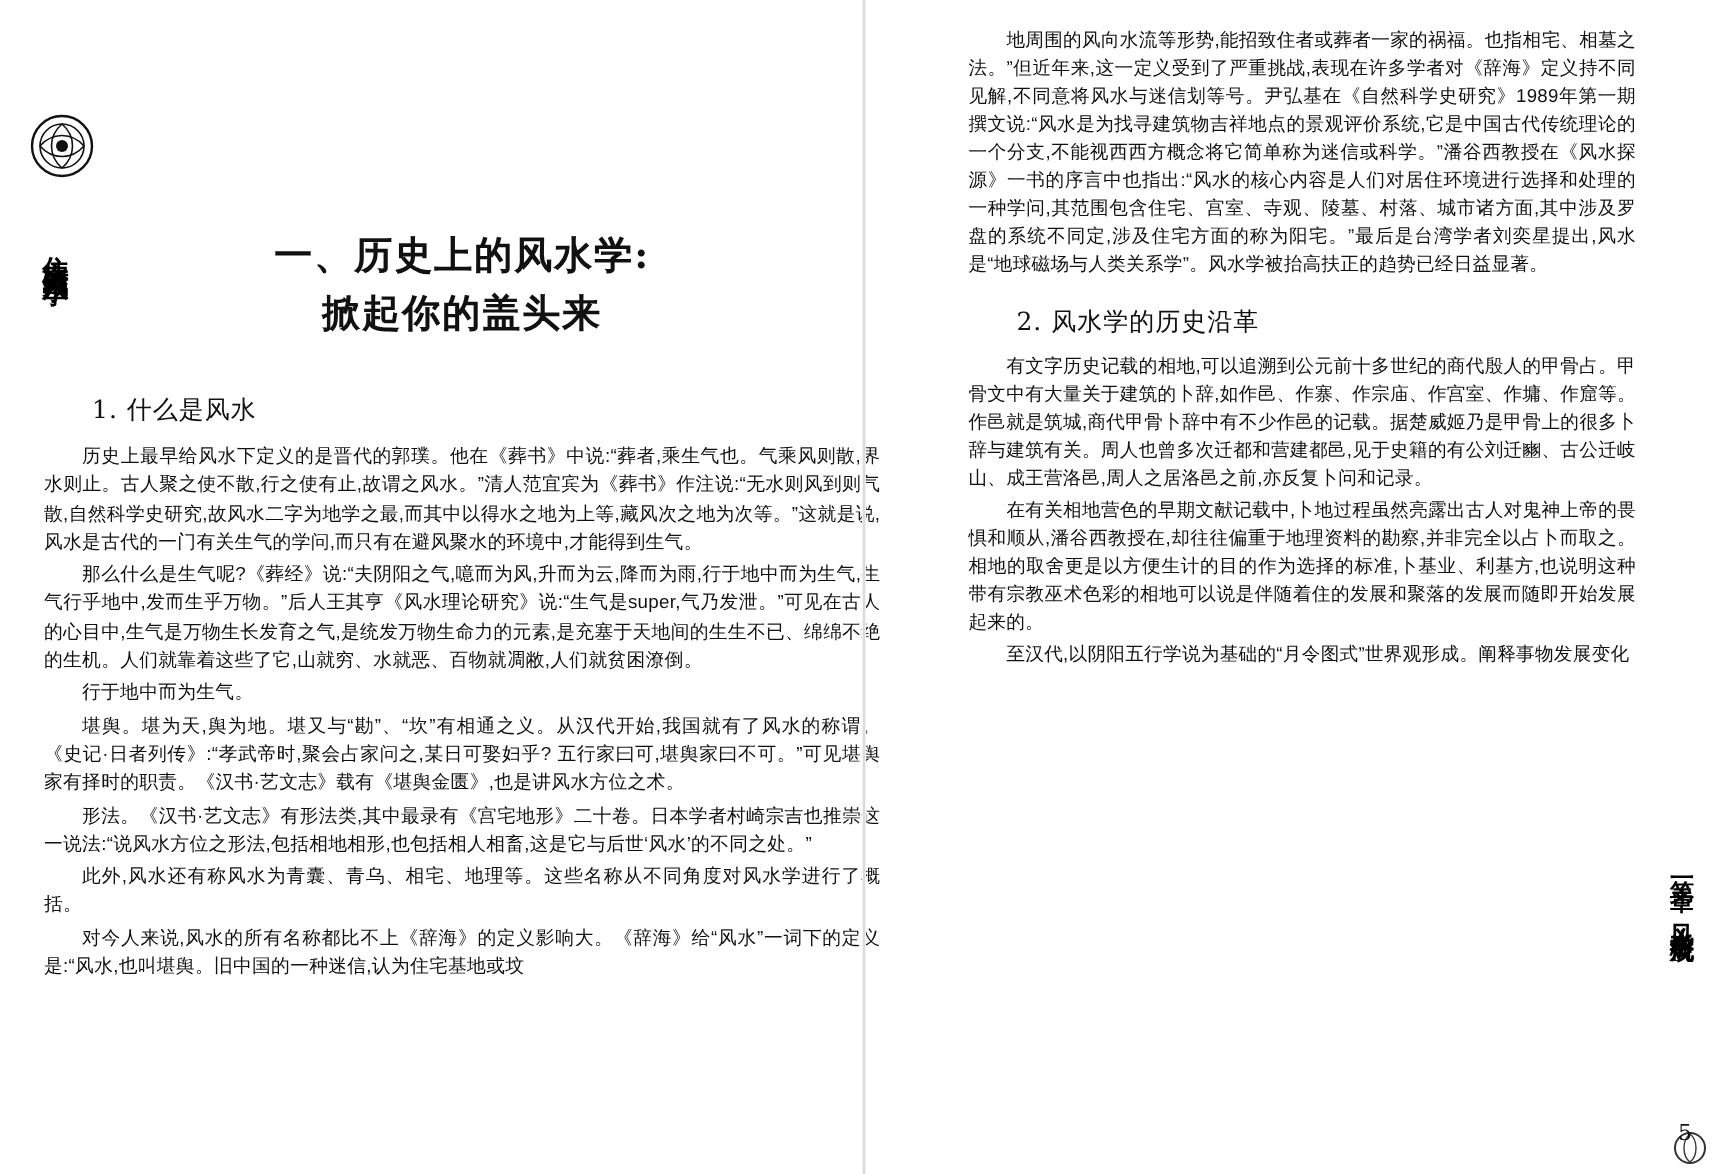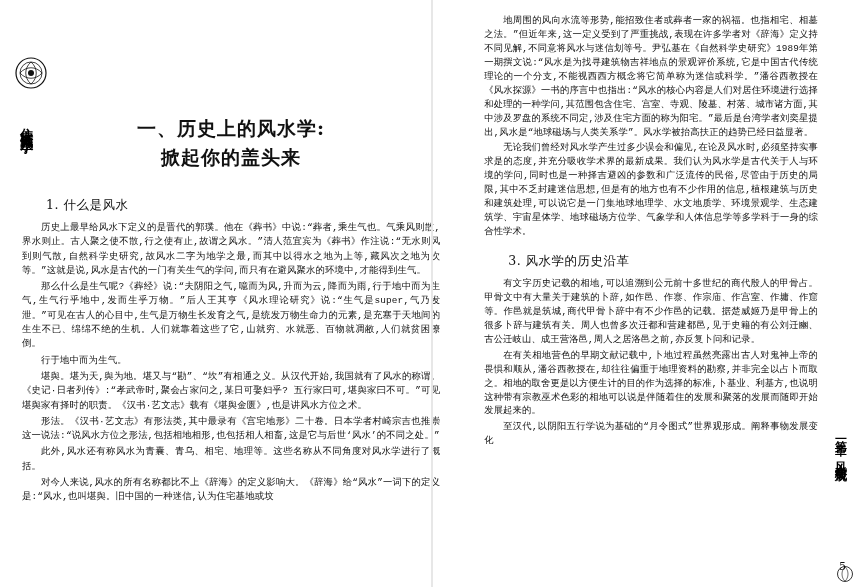--- a/index.html
+++ b/index.html
@@ -89,21 +89,21 @@
 
   h2.section {
     font-family: "DejaVu Serif", serif;
     font-size: 12.5px;
     font-weight: normal;
     margin: 14px 0 7px 0;
     text-indent: 24px;
     letter-spacing: 0.5px;
   }
   p.body {
-    font-family: Liberation Mono, monospace;
+    font-family: Liberation Sans, sans-serif;
     font-size: 9.4px;
     line-height: 1.52;
     margin: 0 0 2px 0;
     text-align: justify;
     text-indent: 19px;
     letter-spacing: 0.15px;
   }
   .page-right p.body { font-size: 9.3px; line-height: 1.5; }
 
   .folio {
@@ -167,23 +167,22 @@
         <path d="M9 2 C5 5 5 13 9 16 C13 13 13 5 9 2 Z" fill="none" stroke="#111" stroke-width="0.7"></path>
       </svg>
     </div>
   </div>
 
   <div class="gutter"></div>
 
   <div class="page page-right">
 
     <p class="body">地周围的风向水流等形势,能招致住者或葬者一家的祸福。也指相宅、相墓之法。”但近年来,这一定义受到了严重挑战,表现在许多学者对《辞海》定义持不同见解,不同意将风水与迷信划等号。尹弘基在《自然科学史研究》1989年第一期撰文说:“风水是为找寻建筑物吉祥地点的景观评价系统,它是中国古代传统理论的一个分支,不能视西西方概念将它简单称为迷信或科学。”潘谷西教授在《风水探源》一书的序言中也指出:“风水的核心内容是人们对居住环境进行选择和处理的一种学问,其范围包含住宅、宫室、寺观、陵墓、村落、城市诸方面,其中涉及罗盘的系统不同定,涉及住宅方面的称为阳宅。”最后是台湾学者刘奕星提出,风水是“地球磁场与人类关系学”。风水学被抬高扶正的趋势已经日益显著。</p>
-    <p class="body">无论我们曾经对风水学产生过多少误会和偏见,在论及风水时,必须坚持实事求是的态度,并充分吸收学术界的最新成果。我们认为风水学是古代关于人与环境的学问,同时也是一种择吉避凶的参数和广泛流传的民俗,尽管由于历史的局限,其中不乏封建迷信思想,但是有的地方也有不少作用的信息,植根建筑与历史和建筑处理,可以说它是一门集地球地理学、水文地质学、环境景观学、生态建筑学、宇宙星体学、地球磁场方位学、气象学和人体信息学等多学科于一身的综合性学术。</p>
 
-    <h2 class="section">3. 风水学的历史沿革</h2>
+    <h2 class="section">2. 风水学的历史沿革</h2>
 
     <p class="body">有文字历史记载的相地,可以追溯到公元前十多世纪的商代殷人的甲骨占。甲骨文中有大量关于建筑的卜辞,如作邑、作寨、作宗庙、作宫室、作墉、作窟等。作邑就是筑城,商代甲骨卜辞中有不少作邑的记载。据楚威姬乃是甲骨上的很多卜辞与建筑有关。周人也曾多次迁都和营建都邑,见于史籍的有公刘迁豳、古公迁岐山、成王营洛邑,周人之居洛邑之前,亦反复卜问和记录。</p>
     <p class="body">在有关相地营色的早期文献记载中,卜地过程虽然亮露出古人对鬼神上帝的畏惧和顺从,潘谷西教授在,却往往偏重于地理资料的勘察,并非完全以占卜而取之。相地的取舍更是以方便生计的目的作为选择的标准,卜基业、利基方,也说明这种带有宗教巫术色彩的相地可以说是伴随着住的发展和聚落的发展而随即开始发展起来的。</p>
     <p class="body">至汉代,以阴阳五行学说为基础的“月令图式”世界观形成。阐释事物发展变化</p>
 
     <div class="vert-title spine-right">第一章 风水学概观</div>
 
     <div class="folio folio-right">5</div>
 
     <div class="corner corner-right">

